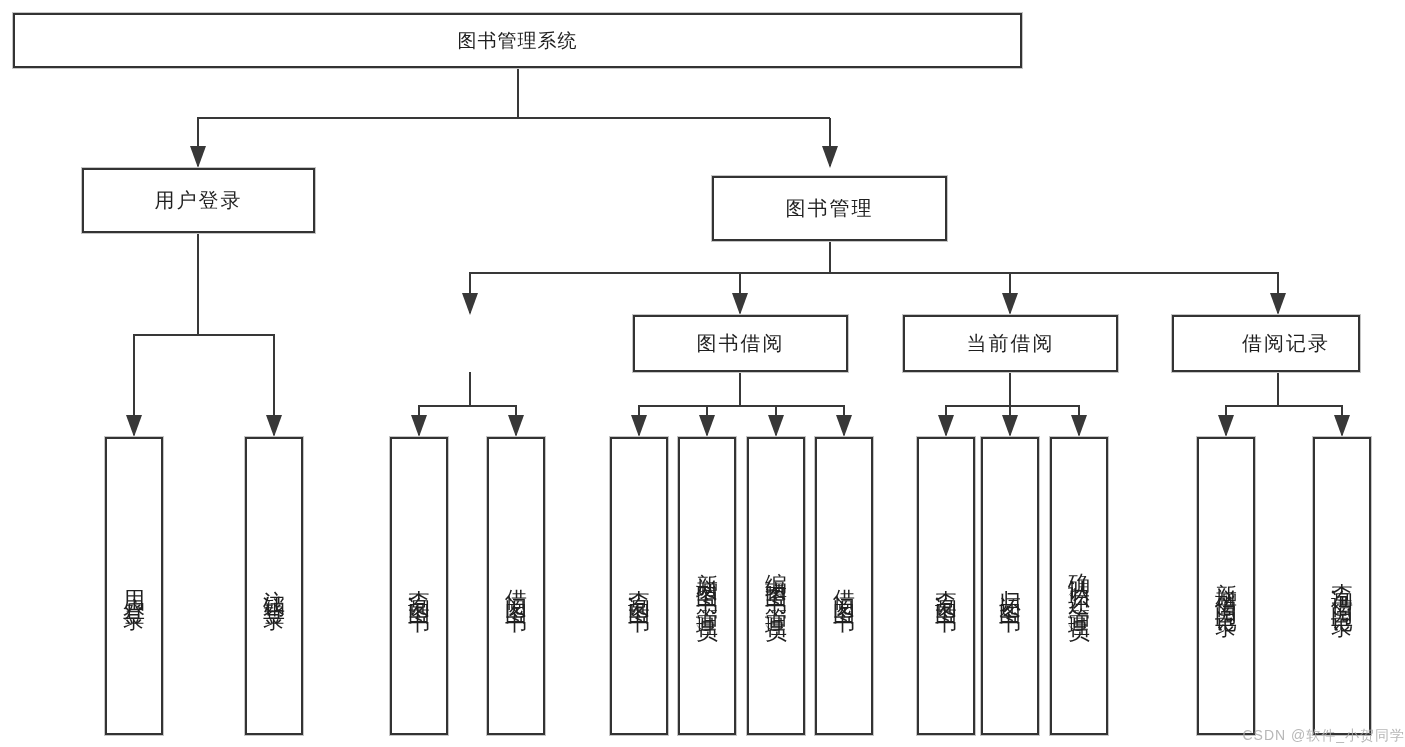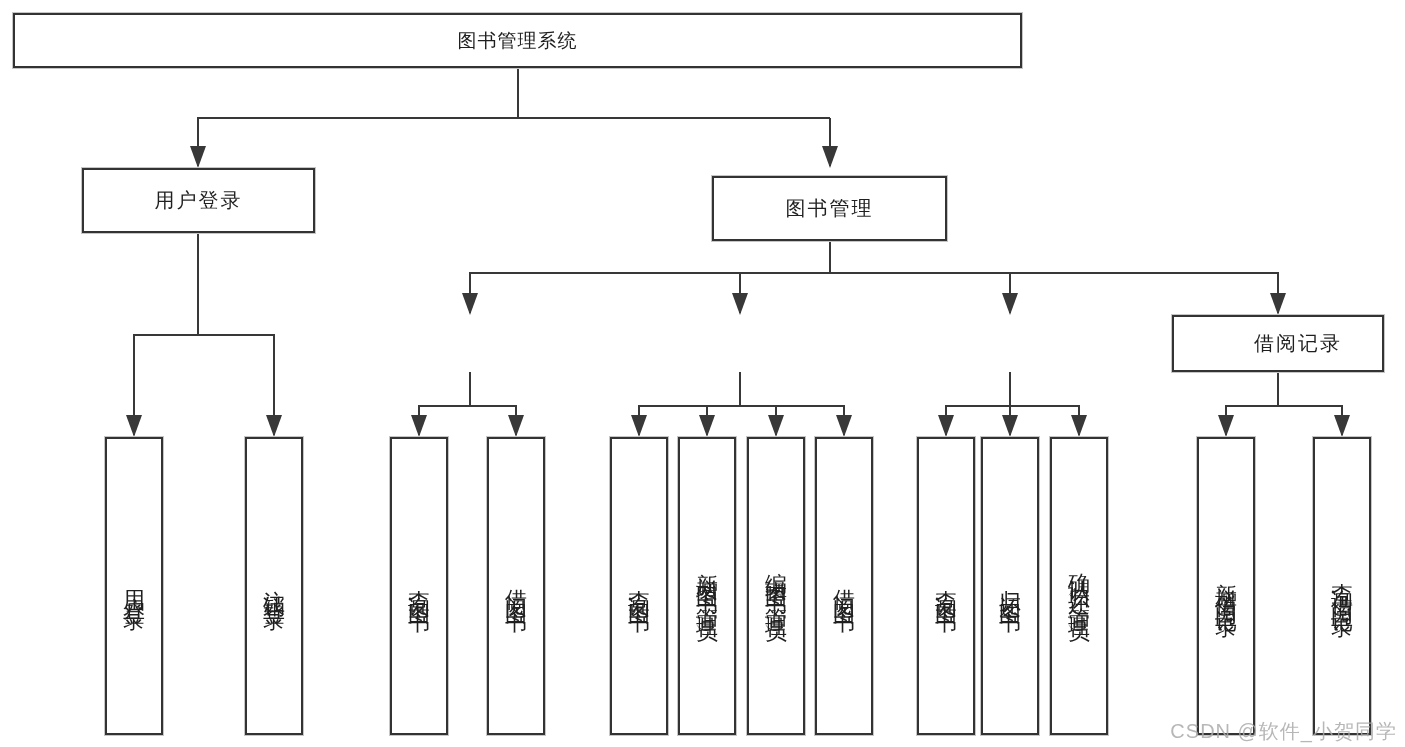--- a/index.html
+++ b/index.html
@@ -45,23 +45,23 @@
   }
   .vbox {
     writing-mode: vertical-rl;
     text-orientation: mixed;
     font-size: 22px;
     letter-spacing: 7px;
     line-height: 1;
   }
   .watermark {
     position: absolute;
-    right: 8px;
+    right: 0;
     bottom: 2px;
-    font-size: 20px;
+    font-size: 14px;
     letter-spacing: 1px;
     color: #ababab;
     opacity: 0.85;
     z-index: 5;
     white-space: nowrap;
   }
 </style>
 </head>
 <body>
 
@@ -115,21 +115,23 @@
       <path d="M1226 406 V435" marker-end="url(#arw)"></path>
       <path d="M1342 406 V435" marker-end="url(#arw)"></path>
     </g>
   </svg>
 
   <div class="box hbox rootbox" style="left:13px; top:13px; width:1009px; height:55px;">图书管理系统</div>
 
   <div class="box hbox" style="left:82px; top:168px; width:233px; height:65px;">用户登录</div>
   <div class="box hbox" style="left:712px; top:176px; width:235px; height:65px;">图书管理</div>
 
-  <div class="box hbox" style="left:1172px; top:315px; width:212px; height:57px;padding-left:40px;">借阅记录</div>
+  <div class="box hbox" style="left:633px; top:315px; width:215px; height:57px;">图书借阅</div>
+  <div class="box hbox" style="left:903px; top:315px; width:215px; height:57px;">当前借阅</div>
+  <div class="box hbox" style="left:1172px; top:315px; width:188px; height:57px;padding-left:40px;">借阅记录</div>
 
   <div class="box vbox" style="left:105px; top:437px; width:58px; height:298px;">用户登录</div>
   <div class="box vbox" style="left:245px; top:437px; width:58px; height:298px;">注销登录</div>
 
   <div class="box vbox" style="left:390px; top:437px; width:58px; height:298px;">查询图书</div>
   <div class="box vbox" style="left:487px; top:437px; width:58px; height:298px;">借阅图书</div>
 
   <div class="box vbox" style="left:610px; top:437px; width:58px; height:298px;">查询图书</div>
   <div class="box vbox" style="left:678px; top:437px; width:58px; height:298px;">新增图书（管理员）</div>
   <div class="box vbox" style="left:747px; top:437px; width:58px; height:298px;">编辑图书（管理员）</div>

